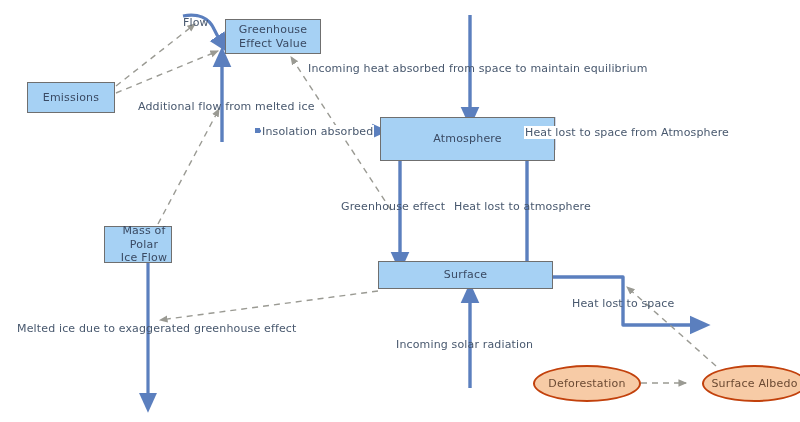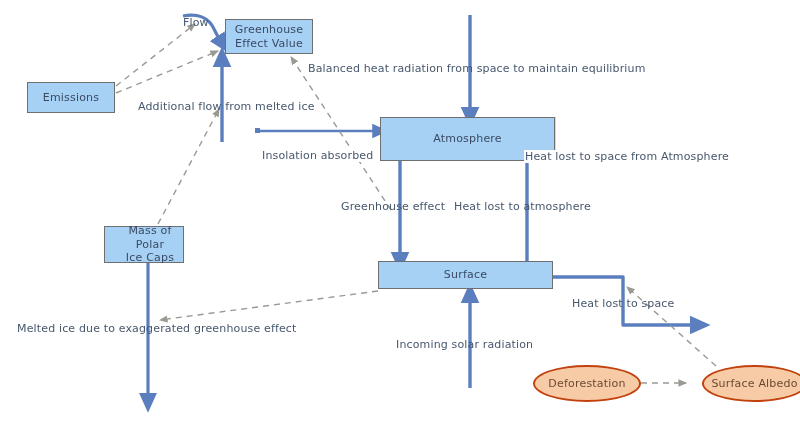--- a/index.html
+++ b/index.html
@@ -50,21 +50,20 @@
     color: #48586e;
     font-size: 11px;
     white-space: nowrap;
     letter-spacing: 0.15px;
     z-index: 4;
     text-align: right;
   }
   .edge-label.boxed {
     background: #ffffff;
     padding: 0 1px;
-    margin-top: 24px;
   }
 </style>
 </head>
 <body>
 
 <div id="canvas">
 
   <svg class="layer" viewBox="0 0 800 422">
     <defs>
       <marker id="flowhead" markerWidth="7" markerHeight="7" refX="2.2" refY="3" orient="auto">
@@ -138,35 +137,35 @@
 
     <g>
       <path d="M716,366 L627,287" fill="none" stroke="#9a9a93" stroke-width="1.4" stroke-dasharray="6,5" marker-end="url(#infhead)"></path>
     </g>
 
     <g>
       <path d="M641,383 L686,383" fill="none" stroke="#9a9a93" stroke-width="1.4" stroke-dasharray="6,5" marker-end="url(#infhead)"></path>
     </g>
   </svg>
 
-  <div class="node box" style="left:225px; top:19px; width:88px; height:35px;">
+  <div class="node box" style="left:225px; top:19px; width:96px; height:35px;">
     <span>
       <span>Greenhouse</span><br>
       <span>Effect Value</span>
     </span>
   </div>
 
   <div class="node box" style="left:27px; top:82px; width:88px; height:31px;">
     <span>Emissions</span>
   </div>
 
-  <div class="node box" style="left:104px; top:226px; width:80px; height:37px;padding-left:12px;">
+  <div class="node box" style="left:104px; top:226px; width:68px; height:37px;padding-left:12px;">
     <span>
       <span>Mass of Polar</span><br>
-      <span>Ice Caps</span>
+      <span>Ice Flow</span>
     </span>
   </div>
 
   <div class="node box" style="left:380px; top:117px; width:175px; height:44px;">
     <span>Atmosphere</span>
   </div>
 
   <div class="node box" style="left:378px; top:261px; width:175px; height:28px;">
     <span>Surface</span>
   </div>
@@ -174,21 +173,21 @@
   <div class="node ellipse" style="left:533px; top:365px; width:108px; height:37px;">
     <span>Deforestation</span>
   </div>
 
   <div class="node ellipse" style="left:702px; top:365px; width:105px; height:37px;">
     <span>Surface Albedo</span>
   </div>
 
   <div class="edge-label" style="left:183px; top:16px;">Flow</div>
 
-  <div class="edge-label" style="left:308px; top:62px;">Balanced heat radiation from space to maintain equilibrium</div>
+  <div class="edge-label" style="left:308px; top:62px;">Incoming heat absorbed from space to maintain equilibrium</div>
 
   <div class="edge-label" style="left:138px; top:100px;">Additional flow from melted ice</div>
 
   <div class="edge-label boxed" style="left:261px; top:125px;">Insolation absorbed</div>
 
   <div class="edge-label boxed" style="left:524px; top:126px;">Heat lost to space from Atmosphere</div>
 
   <div class="edge-label" style="left:341px; top:200px;">Greenhouse effect</div>
 
   <div class="edge-label" style="left:454px; top:200px;">Heat lost to atmosphere</div>

